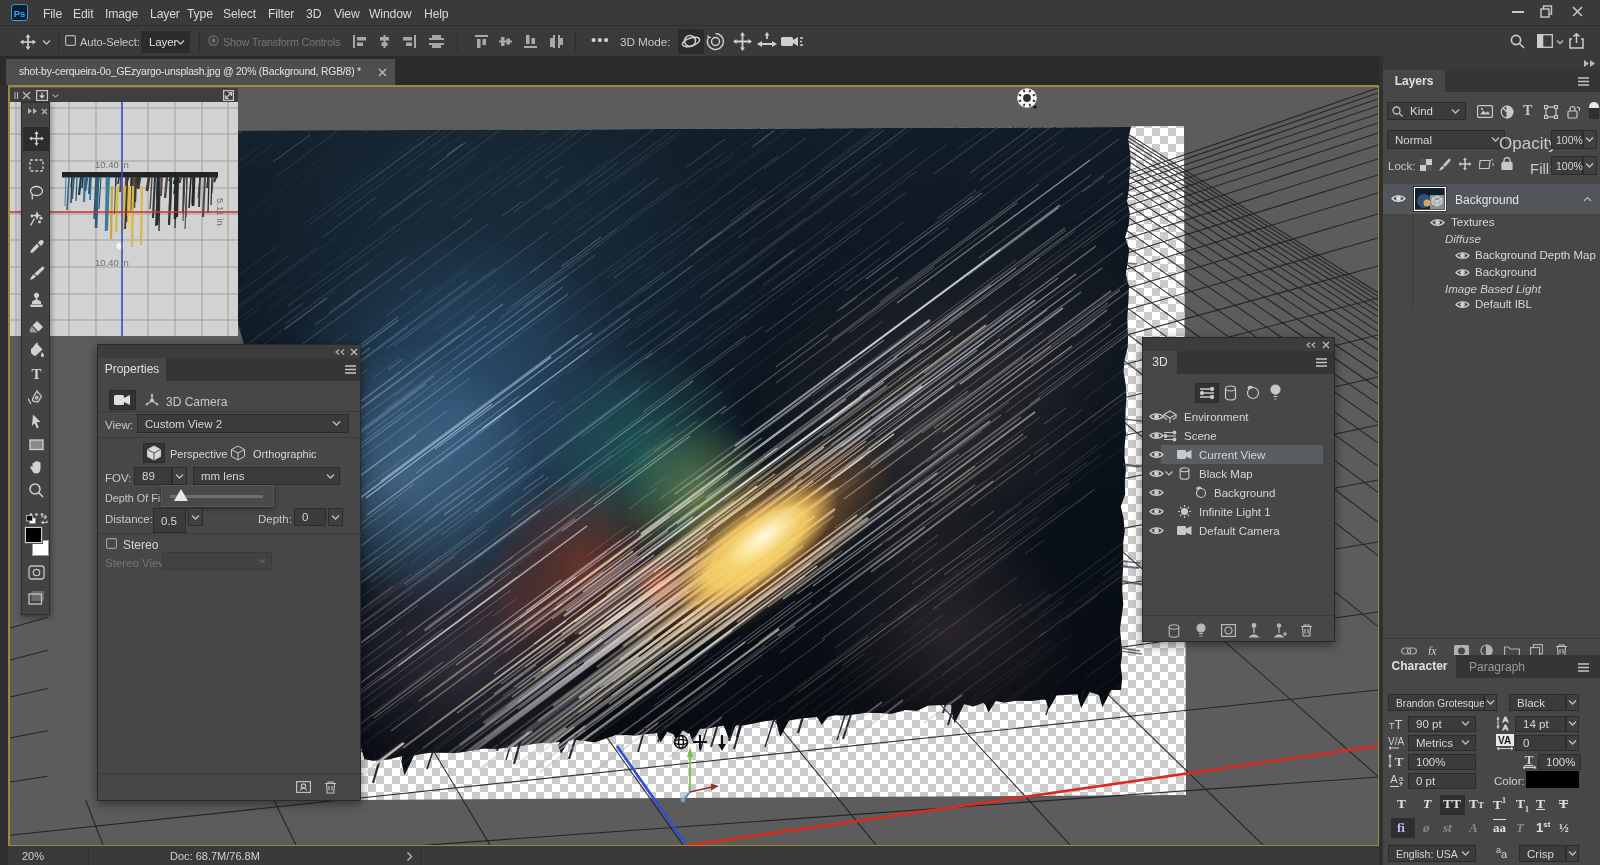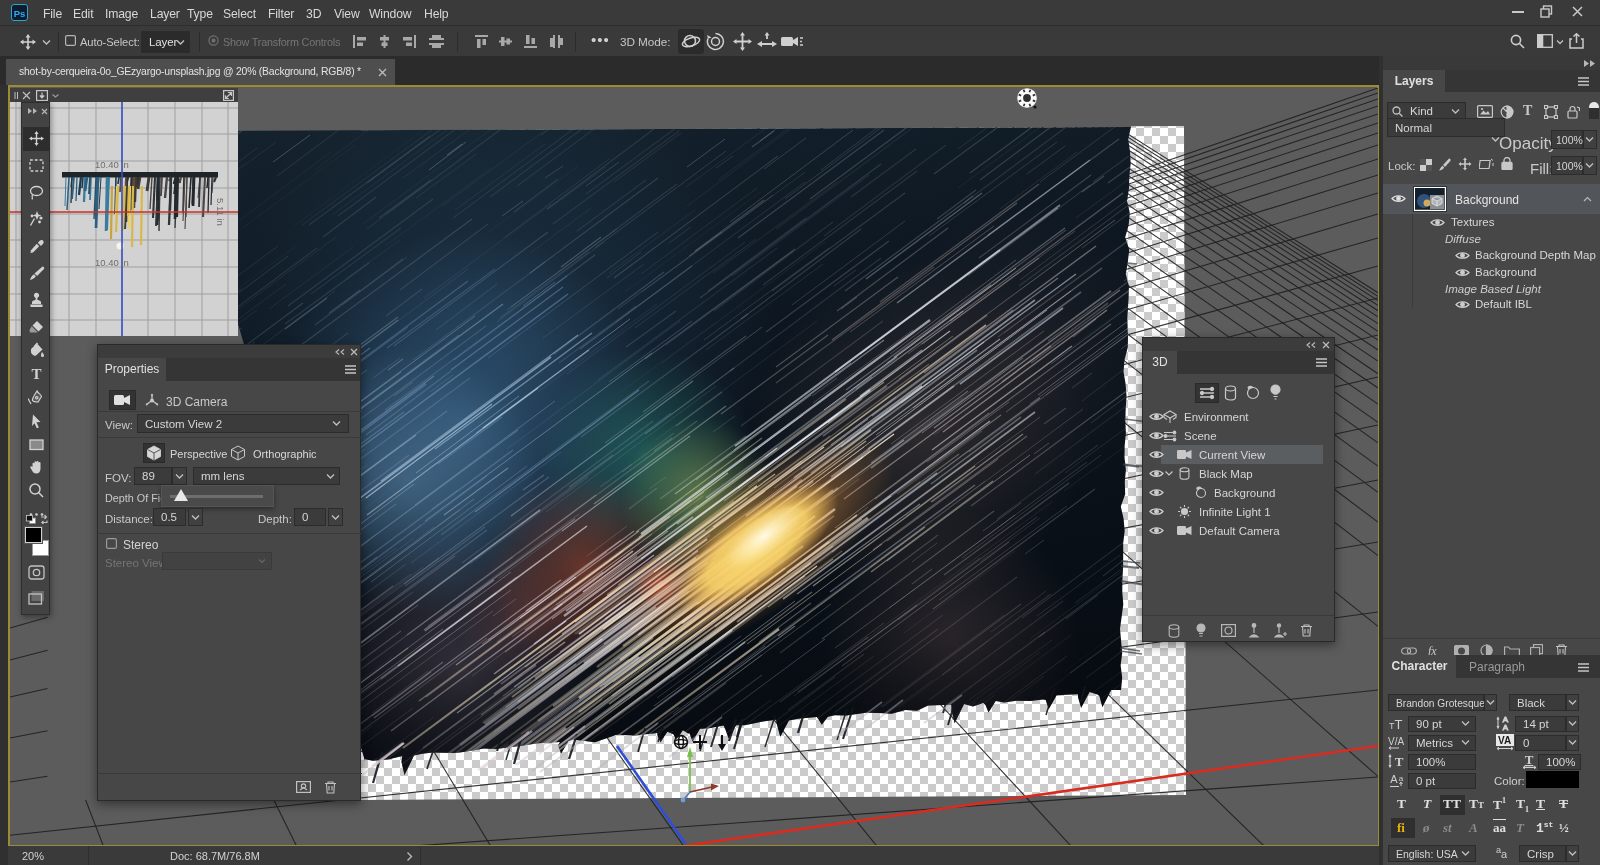--- a/index.html
+++ b/index.html
@@ -1195,21 +1195,21 @@
       <svg class="abs" style="left:184px;top:35px" width="13" height="14" fill="none" stroke="#c8c8c8" stroke-width="1.2">
         <rect x="1" y="6" width="9" height="7" rx="1"></rect>
         <path d="M3,6 V4 a2.5,2.5 0 0 1 5,0 V6"></path>
         <path d="M10,2 l2.5,1 v3"></path>
       </svg>
       <circle class="abs">
         <svg class="abs" style="left:205px;top:32px" width="12" height="18">
           <circle cx="6" cy="5" r="5" fill="#e8e8e8"></circle>
           <rect x="1" y="6" width="10" height="11" fill="#2f2f2f"></rect>
         </svg>
-        <div class="dd" style="left:4px;top:48px;width:118px;height:19px">
+        <div class="dd" style="left:4px;top:60px;width:118px;height:19px">
           <span class="tx">Normal</span>
         </div>
         <svg class="abs" style="left:108px;top:67px" width="9" height="5" fill="none" stroke="#c0c0c0" stroke-width="1.3">
           <path d="M1,0.5 L4.5,4 L8,0.5"></path>
         </svg>
         <span class="lbl" style="left:116px;top:64px;font-size:17px">Opacity:</span>
         <div class="dd" style="left:168px;top:60px;width:32px;height:19px">
           <span class="tx" style="left:4px;font-size:10.5px">100%</span>
         </div>
         <div class="dd" style="left:200px;top:60px;width:14px;height:19px;background:#404040"></div>
@@ -1402,27 +1402,27 @@
       <div class="abs" style="left:57px;top:140px;width:25px;height:20px;background:#2f2f2f"></div>
       <span class="abs" style="left:14px;top:141px;color:#e0e0e0;font-size:13.5px;font-weight:bold;font-family:Liberation Serif,serif">T</span>
       <span class="abs" style="left:40px;top:141px;color:#e0e0e0;font-size:13.5px;font-weight:bold;font-style:italic;font-family:Liberation Serif,serif">T</span>
       <span class="abs" style="left:60px;top:141px;color:#e0e0e0;font-size:13.5px;font-weight:bold;font-family:Liberation Serif,serif">TT</span>
       <span class="abs" style="left:86px;top:141px;color:#e0e0e0;font-size:13.5px;font-weight:bold;font-family:Liberation Serif,serif">T<span style="font-size:9px">T</span></span>
       <span class="abs" style="left:110px;top:141px;color:#e0e0e0;font-size:13.5px;font-weight:bold;font-family:Liberation Serif,serif">T<sup style="font-size:8px">1</sup></span>
       <span class="abs" style="left:133px;top:141px;color:#e0e0e0;font-size:13.5px;font-weight:bold;font-family:Liberation Serif,serif">T<sub style="font-size:8px">1</sub></span>
       <span class="abs" style="left:153px;top:141px;color:#e0e0e0;font-size:13.5px;font-weight:bold;font-family:Liberation Serif,serif"><u>T</u></span>
       <span class="abs" style="left:176px;top:141px;color:#e0e0e0;font-size:13.5px;font-weight:bold;font-family:Liberation Serif,serif"><span style="text-decoration:line-through">T</span></span>
       <div class="abs" style="left:8px;top:163px;width:24px;height:20px;background:#2f2f2f"></div>
-      <span class="abs" style="left:14px;top:165px;color:#eab308;font-size:13px;font-weight:bold;font-family:Liberation Serif,serif">fi</span>
+      <span class="abs" style="left:14px;top:165px;color:#c4b5fd;font-size:13px;font-weight:bold;font-family:Liberation Serif,serif">fi</span>
       <span class="abs" style="left:40px;top:165px;color:#8a8a8a;font-size:13px;font-weight:bold;font-style:italic;font-family:Liberation Serif,serif">ø</span>
       <span class="abs" style="left:60px;top:165px;color:#8a8a8a;font-size:13px;font-weight:bold;font-style:italic;font-family:Liberation Serif,serif">st</span>
       <span class="abs" style="left:86px;top:165px;color:#8a8a8a;font-size:13px;font-weight:bold;font-style:italic;font-family:Liberation Serif,serif">A</span>
       <span class="abs" style="left:110px;top:165px;color:#e0e0e0;font-size:13px;font-weight:bold;font-family:Liberation Serif,serif"><span style="text-decoration:overline">aa</span></span>
       <span class="abs" style="left:133px;top:165px;color:#8a8a8a;font-size:13px;font-weight:bold;font-style:italic;font-family:Liberation Serif,serif">T</span>
-      <span class="abs" style="left:153px;top:165px;color:#e0e0e0;font-size:13px;font-weight:bold;font-family:Liberation Mono, monospace">1<sup style="font-size:8px">st</sup></span>
+      <span class="abs" style="left:153px;top:165px;color:#e0e0e0;font-size:13px;font-weight:bold;font-family:Liberation Sans, sans-serif">1<sup style="font-size:8px">st</sup></span>
       <span class="abs" style="left:176px;top:165px;color:#e0e0e0;font-size:13px;font-weight:bold;font-family:Liberation Serif,serif">½</span>
       <div class="dd" style="left:5px;top:190px;width:88px;height:17px">
         <span class="tx" style="font-size:10.5px">English: USA</span>
       </div>
       <svg class="abs" style="left:78px;top:196px" width="9" height="5" fill="none" stroke="#c0c0c0" stroke-width="1.3">
         <path d="M1,0.5 L4.5,4 L8,0.5"></path>
       </svg>
       <span class="abs" style="left:113px;top:190px;color:#cfcfcf;font-size:11px"><sup>a</sup>a</span>
       <div class="dd" style="left:136px;top:190px;width:47px;height:17px">
         <span class="tx">Crisp</span>
@@ -1741,21 +1741,21 @@
     <svg class="abs" style="left:228px;top:129px" width="9" height="5" fill="none" stroke="#c0c0c0" stroke-width="1.3">
       <path d="M1,0.5 L4.5,4 L8,0.5"></path>
     </svg>
     <span class="lbl" style="left:7px;top:147px;font-size:10.8px">Depth Of Fiel</span>
     <div class="abs" style="left:63px;top:140px;width:113px;height:22px;background:#4a4a4a;border:1px solid #555;box-shadow:0 2px 5px rgba(0,0,0,0.4)"></div>
     <div class="abs" style="left:72px;top:150px;width:93px;height:3px;background:#6e6e6e"></div>
     <svg class="abs" style="left:76px;top:144px" width="14" height="12" fill="#e8e8e8">
       <polygon points="7,0 14,12 0,12"></polygon>
     </svg>
     <span class="lbl" style="left:7px;top:168px">Distance:</span>
-    <div class="dd" style="left:55px;top:163px;width:33px;height:18px">
+    <div class="dd" style="left:55px;top:163px;width:33px;height:25px">
       <span class="tx">0.5</span>
     </div>
     <div class="dd" style="left:90px;top:163px;width:15px;height:18px;background:#404040"></div>
     <svg class="abs" style="left:93px;top:170px" width="9" height="5" fill="none" stroke="#c0c0c0" stroke-width="1.3">
       <path d="M1,0.5 L4.5,4 L8,0.5"></path>
     </svg>
     <span class="lbl" style="left:160px;top:168px">Depth:</span>
     <div class="dd" style="left:196px;top:163px;width:32px;height:18px">
       <span class="tx">0</span>
     </div>

